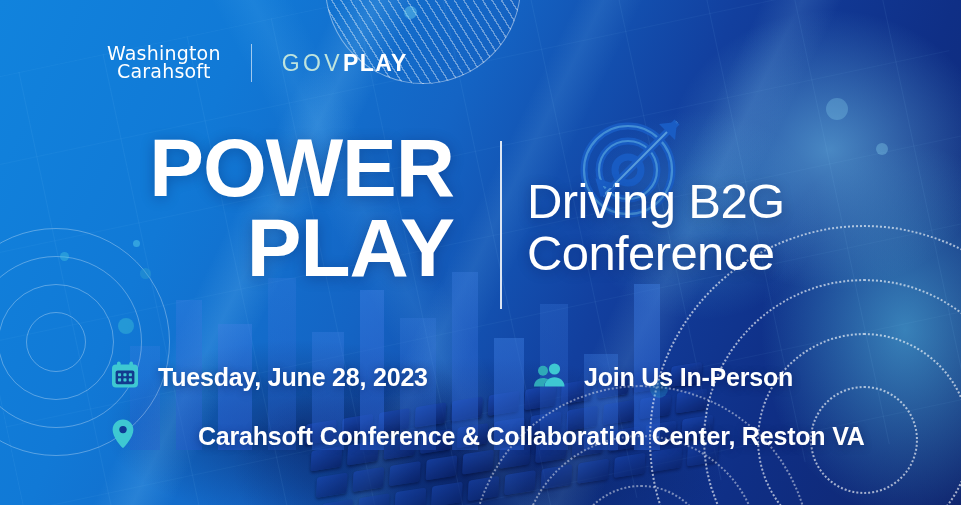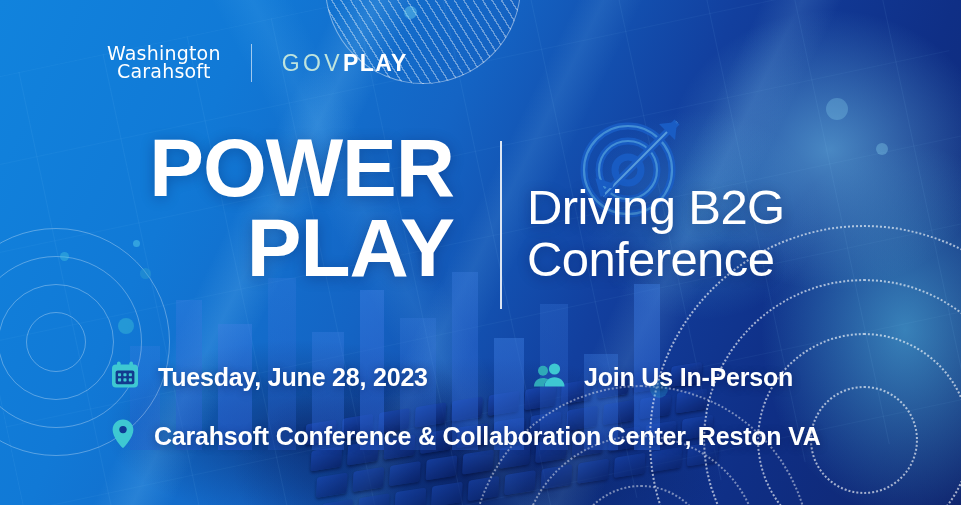--- a/index.html
+++ b/index.html
@@ -140,40 +140,40 @@
     display:block; color:#fff; font-weight:700;
     font-size:82px; line-height:.97; letter-spacing:-1px;
     text-shadow:0 2px 14px rgba(4,18,70,.30);
   }
   .v-divider {
     position:absolute; left:500px; top:141px;
     width:2px; height:168px;
     background:rgba(255,255,255,.85);
   }
   .subhead {
-    position:absolute; left:527px; top:182px; width:330px;
+    position:absolute; left:527px; top:176px; width:330px;
     color:#fff; font-weight:300; font-size:49px; line-height:1.06;
     letter-spacing:-.6px;
     text-shadow:0 2px 12px rgba(4,18,70,.35);
   }
   .subhead span { display:block; }
 
   
   .info-row { position:absolute; display:flex; align-items:center; }
   .info-row .ico { flex:0 0 auto; display:block; }
   .info-txt {
     color:#fff; font-weight:700; font-size:25px; letter-spacing:-.2px;
     white-space:nowrap;
     text-shadow:0 2px 8px rgba(4,18,70,.45);
   }
   #row-date  { left:110px; top:360px; }
   #row-date  .ico { margin-right:18px; }
   #row-join  { left:534px; top:360px; }
   #row-join  .ico { margin-right:18px; }
-  #row-venue { left:110px; top:418px; }
+  #row-venue { left:110px; top:418px;gap:44px; }
   #row-venue .ico { margin-right:18px; }
 </style>
 </head>
 <body>
 
 <div id="banner">
 
   <div class="photo-layer"></div>
   <div class="glare"></div>
   <div class="grid-lines"></div>

